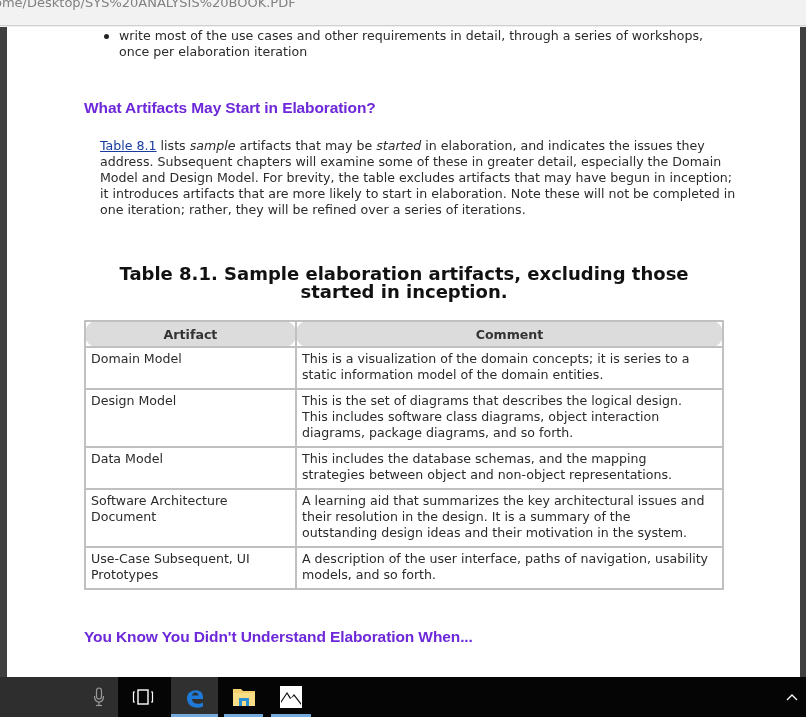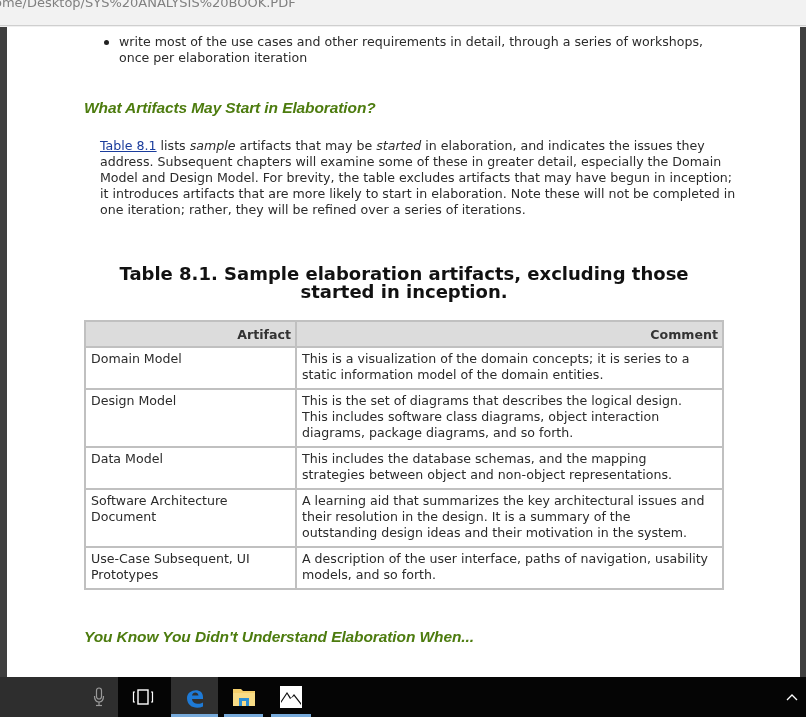--- a/index.html
+++ b/index.html
@@ -20,47 +20,47 @@
 
   .page {
     position: absolute; left: 7px; top: 27px; width: 793px; height: 650px;
     background: #ffffff; overflow: hidden;
   }
   .content {
     position: absolute; left: 77px; top: 0; width: 640px;
     font-family: "DejaVu Sans", sans-serif; font-size: 12.6px; line-height: 16px; color: #2b2b2b;
   }
 
-  .bullet-list { position: absolute; left: 20px; top: 7px; width: 620px; }
+  .bullet-list { position: absolute; left: 20px; top: 1px; width: 620px; }
   .bullet-item { position: relative; padding-left: 15px; }
   .bullet-item .dot { position: absolute; left: 0; top: 6px; width: 5px; height: 5px; border-radius: 50%; background: #222; }
 
   .h2 {
     position: absolute; left: 0; font-family: "Liberation Sans", sans-serif;
-    font-weight: bold; font-size: 15.5px; color: #4d7c0f; white-space: nowrap; letter-spacing: -0.1px; font-style: italic;
+    font-weight: bold; font-size: 15.5px; color: #6d28d9; white-space: nowrap; letter-spacing: -0.1px;
   }
   .h2.first { top: 73px; }
   .h2.second { top: 602px; }
 
   .para { position: absolute; left: 0; top: 111px; width: 640px; margin-left: 16px; }
   .para a { color: #1a3c9c; text-decoration: underline; }
 
   .table-title {
     position: absolute; left: 0; top: 238px; width: 640px; text-align: center;
     font-family: "DejaVu Sans", sans-serif; font-weight: bold; font-size: 18px; line-height: 18px; color: #111;
   }
 
   .art-table {
     position: absolute; left: 0; top: 293px; width: 640px;
     border-collapse: collapse; border: 2px solid #a8a8a8;
     font-size: 12.6px; line-height: 16px; color: #2b2b2b;
   }
   .art-table th, .art-table td { border: 2px solid #c0c0c0; vertical-align: top; }
   .art-table th {
-    background: #dcdcdc; font-weight: bold; text-align: right; height: 26px; padding: 5px 4px 3px; color: #333;
+    background: #dcdcdc; font-weight: bold; text-align: center; height: 26px; padding: 5px 4px 3px; color: #333; border-radius: 12px;
   }
   .art-table td { padding: 3px 13px 5px 5px; }
   .art-table td.c1 { width: 211px; }
 
   .taskbar { position: absolute; left: 0; top: 677px; width: 806px; height: 40px; background: #050505; }
   .tb-left { position: absolute; left: 0; top: 0; width: 118px; height: 40px; background: #2e2e2e; }
   .tb-btn { position: absolute; top: 0; height: 40px; display: flex; align-items: center; justify-content: center; }
   .tb-btn .underline { position: absolute; left: 0; bottom: 0; width: 100%; height: 3px; background: #76a9d9; }
   .tb-btn.active { background: #303030; }
 </style>

